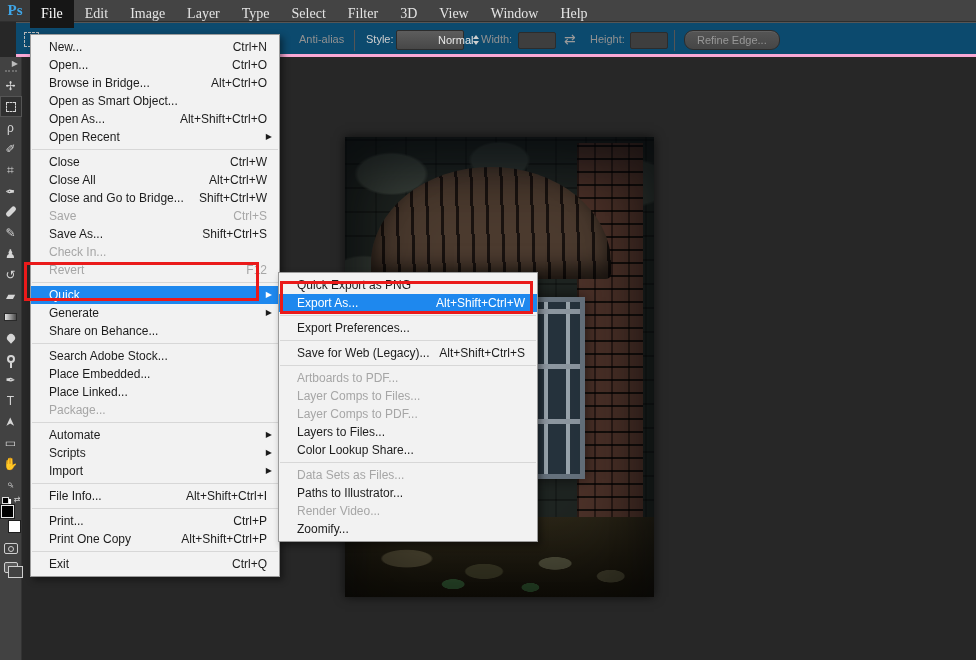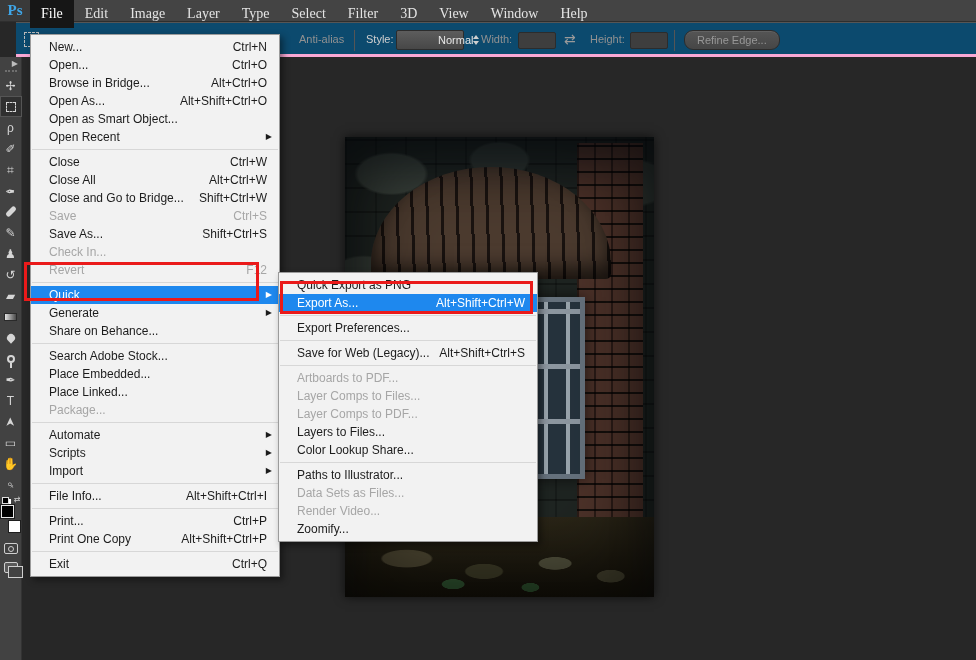--- a/index.html
+++ b/index.html
@@ -283,25 +283,25 @@
     </div>
     <div class="mrow">
       <span class="lbl">Open...</span>
       <span class="sc">Ctrl+O</span>
     </div>
     <div class="mrow">
       <span class="lbl">Browse in Bridge...</span>
       <span class="sc">Alt+Ctrl+O</span>
     </div>
     <div class="mrow">
+      <span class="lbl">Open as Smart Object...</span>
+    </div>
+    <div class="mrow">
       <span class="lbl">Open As...</span>
       <span class="sc">Alt+Shift+Ctrl+O</span>
-    </div>
-    <div class="mrow">
-      <span class="lbl">Open as Smart Object...</span>
     </div>
     <div class="mrow">
       <span class="lbl">Open Recent</span>
       <span class="sub-arrow">▶</span>
     </div>
     <div class="msep"></div>
     <div class="mrow">
       <span class="lbl">Close</span>
       <span class="sc">Ctrl+W</span>
     </div>
@@ -414,25 +414,25 @@
     <div class="mrow disabled">
       <span class="lbl">Layer Comps to PDF...</span>
     </div>
     <div class="mrow">
       <span class="lbl">Layers to Files...</span>
     </div>
     <div class="mrow">
       <span class="lbl">Color Lookup Share...</span>
     </div>
     <div class="msep"></div>
+    <div class="mrow disabled">
+      <span class="lbl">Data Sets as Files...</span>
+    </div>
     <div class="mrow">
       <span class="lbl">Paths to Illustrator...</span>
-    </div>
-    <div class="mrow disabled">
-      <span class="lbl">Data Sets as Files...</span>
     </div>
     <div class="mrow disabled">
       <span class="lbl">Render Video...</span>
     </div>
     <div class="mrow">
       <span class="lbl">Zoomify...</span>
     </div>
   </div>
 
 <div class="anno" id="anno-export"></div>

